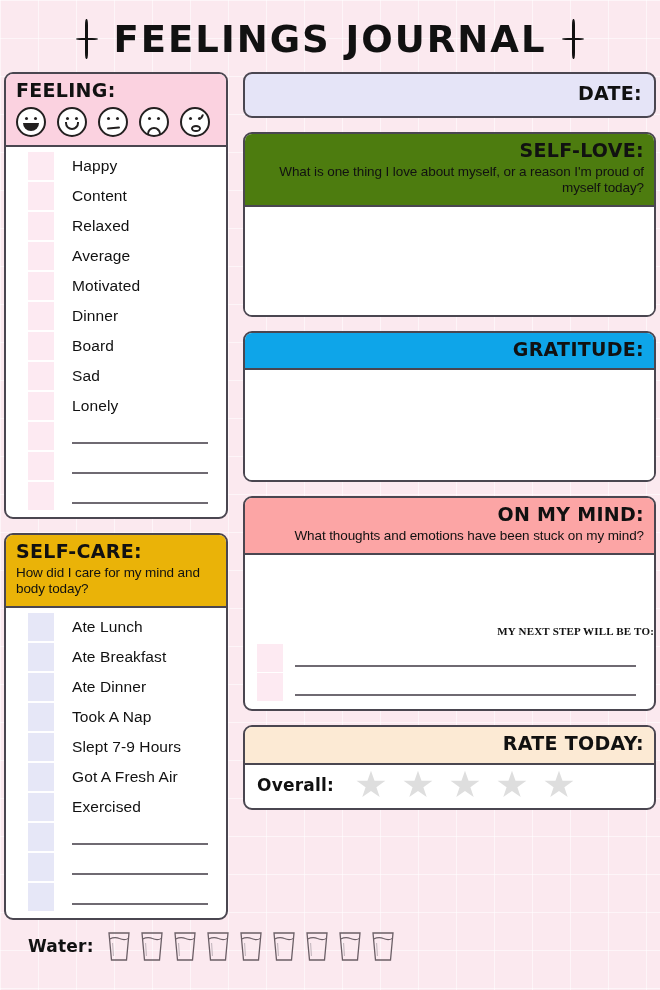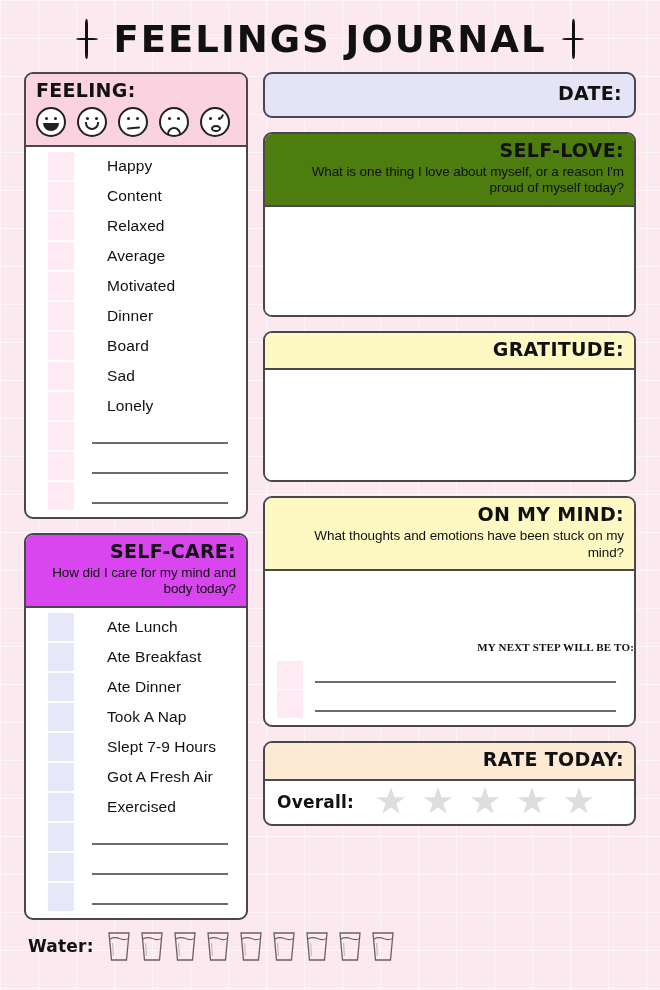--- a/index.html
+++ b/index.html
@@ -43,21 +43,21 @@
   .sparkle::before {
     left:50%; top:0; width:2.4px; height:40px; margin-left:-1.2px;
     border-radius:50%/6px;
   }
   .sparkle::after {
     top:50%; left:0; width:22px; height:2px; margin-top:-1px;
     border-radius:6px/50%;
   }
 
   
-  .sheet { padding:0 24px; display:flex; gap:15px; }
+  .sheet { padding:0 4px; display:flex; gap:15px; }
   .col-left  { width:224px; flex:0 0 224px; display:flex; flex-direction:column; gap:14px; }
   .col-right { flex:1; display:flex; flex-direction:column; gap:14px;text-align:right; }
 
   .card {
     border:2px solid #4a4650;
     border-radius:9px;
     background:#fff;
     overflow:hidden;
   }
   .card-head {
@@ -140,39 +140,38 @@
   .check-box {
     width:26px; height:28px; flex:0 0 auto;
     margin-right:18px;
   }
   .check-box.pink { background:#fdeaf2; }
   .check-box.lav  { background:#e6e7f7; }
   .check-label {
     font-size:15.5px;
     letter-spacing:0.1px;
     white-space:nowrap;
-    margin-left:15px;
   }
   .write-line {
     flex:1;
     border-bottom:2px solid #6f6a72;
     height:17px;
     margin-right:18px;
   }
 
   
   .date-card {
     background:#e5e4f7;
     padding:9px 12px 11px 12px;
   }
 
   
   .selflove-head  { background:#4d7c0f; }
-  .gratitude-head { background:#fef9c3; }
-  .onmymind-head  { background:#fef9c3; }
+  .gratitude-head { background:#0ea5e9; }
+  .onmymind-head  { background:#fca5a5; }
   .rate-head      { background:#fcead4; }
 
   .body-blank { background:#fff; }
   .sl-body { height:108px; }
   .gr-body { height:110px; }
 
   
   .omm-body { padding:0; }
   .omm-space { height:70px; }
   .next-step-label {
@@ -309,21 +308,21 @@
           <span class="write-line"></span>
         </div>
         <div class="check-row">
           <span class="check-box pink"></span>
           <span class="write-line"></span>
         </div>
       </div>
     </div>
 
     <div class="card">
-      <div class="card-head" style="background:#d946ef;text-align:right;">
+      <div class="card-head" style="background:#eab308;">
         <div class="head-title">SELF-CARE:</div>
         <div class="head-sub">How did I care for my mind and body today?</div>
       </div>
 
       <div class="check-list">
         <div class="check-row">
           <span class="check-box lav"></span>
           <span class="check-label">Ate Lunch</span>
         </div>
         <div class="check-row">

